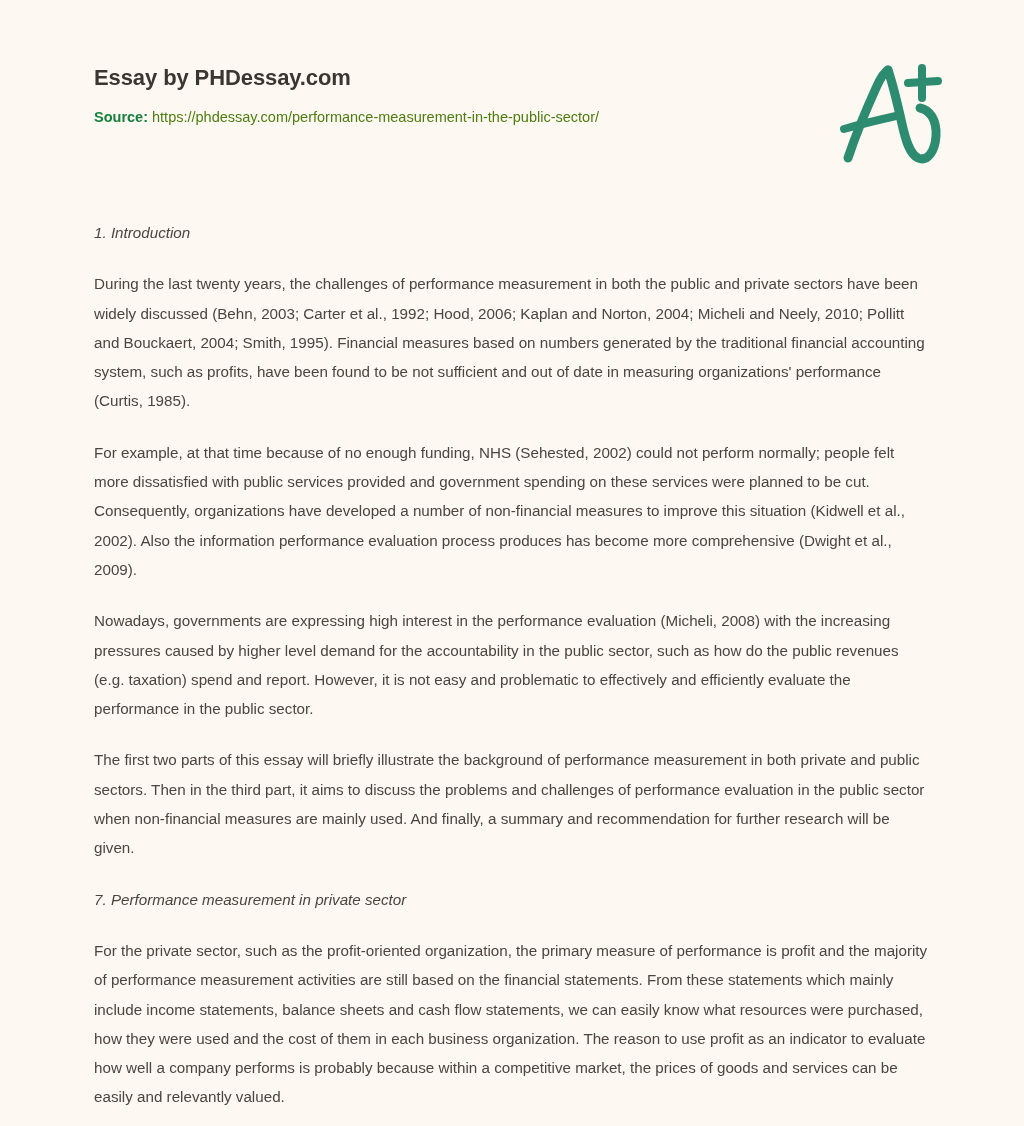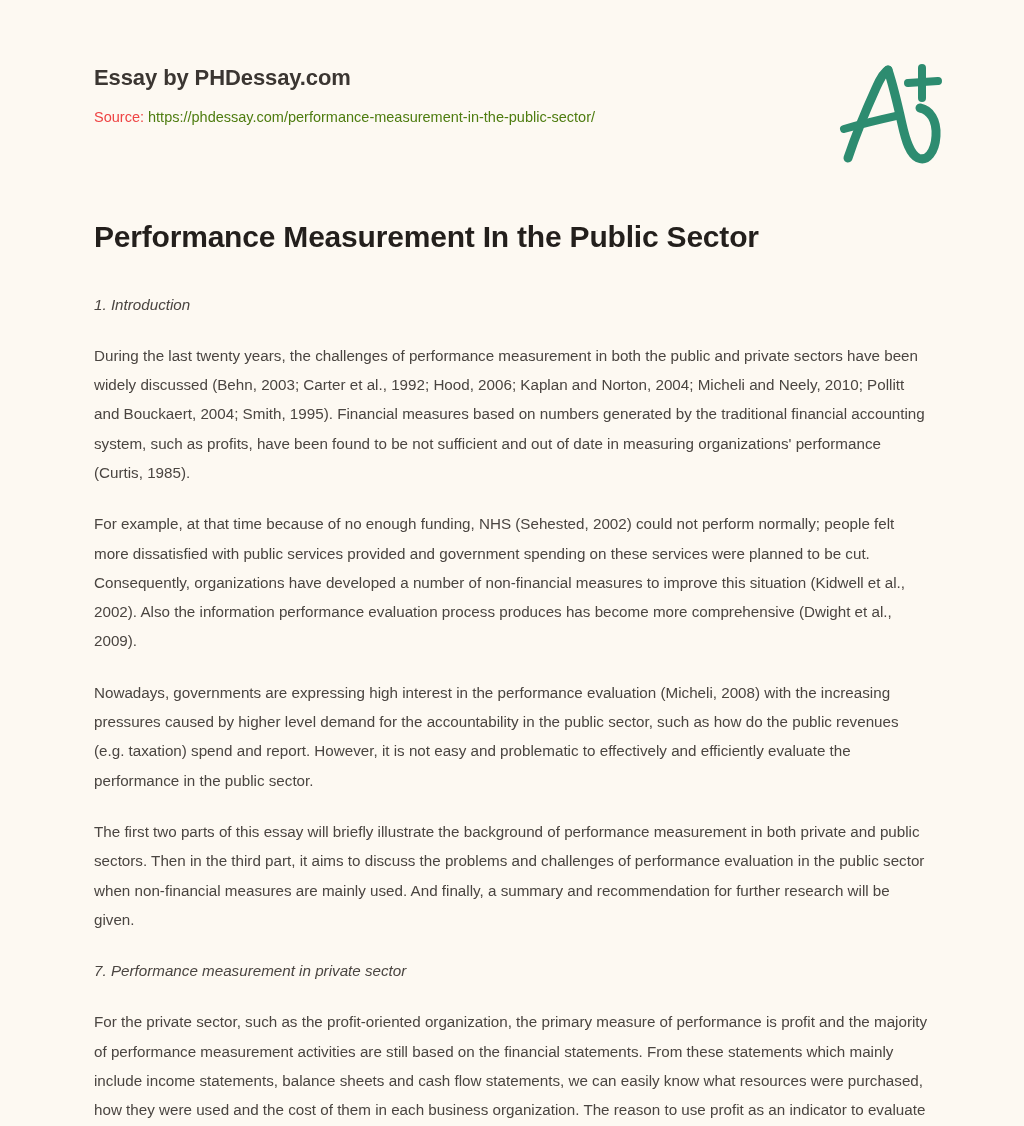--- a/index.html
+++ b/index.html
@@ -39,21 +39,22 @@
     margin: 0;
   }
   .source-line {
     margin-top: 14px;
     font-size: 14.5px;
     color: #8a8580;
     line-height: 1.4;
     white-space: nowrap;
   }
   .source-label {
-    color: #ef4444;
+    color: #15803d;
+    font-weight: bold;
   }
   .source-url {
     color: #4d7c0f;
     text-decoration: none;
   }
 
   
   .logo {
     position: absolute;
     right: 74px;
@@ -123,21 +124,20 @@
         <path d="M12 71 C26 67 46 62 64 58" stroke-width="8"></path>
 
         <path d="M90 10 L90 40" stroke-width="8"></path>
 
         <path d="M76 25 L106 23" stroke-width="8"></path>
       </g>
     </svg>
   </div>
 
   <div class="article">
-    <h1 class="article-title">Performance Measurement In the Public Sector</h1>
     <div id="blocks">
         <p class="section-heading">1. Introduction</p>
         <p class="para">During the last twenty years, the challenges of performance measurement in both the public and private sectors have been widely discussed (Behn, 2003; Carter et al., 1992; Hood, 2006; Kaplan and Norton, 2004; Micheli and Neely, 2010; Pollitt and Bouckaert, 2004; Smith, 1995). Financial measures based on numbers generated by the traditional financial accounting system, such as profits, have been found to be not sufficient and out of date in measuring organizations' performance (Curtis, 1985).</p>
         <p class="para">For example, at that time because of no enough funding, NHS (Sehested, 2002) could not perform normally; people felt more dissatisfied with public services provided and government spending on these services were planned to be cut. Consequently, organizations have developed a number of non-financial measures to improve this situation (Kidwell et al., 2002). Also the information performance evaluation process produces has become more comprehensive (Dwight et al., 2009).</p>
         <p class="para">Nowadays, governments are expressing high interest in the performance evaluation (Micheli, 2008) with the increasing pressures caused by higher level demand for the accountability in the public sector, such as how do the public revenues (e.g. taxation) spend and report. However, it is not easy and problematic to effectively and efficiently evaluate the performance in the public sector.</p>
         <p class="para">The first two parts of this essay will briefly illustrate the background of performance measurement in both private and public sectors. Then in the third part, it aims to discuss the problems and challenges of performance evaluation in the public sector when non-financial measures are mainly used. And finally, a summary and recommendation for further research will be given.</p>
         <p class="section-heading">7. Performance measurement in private sector</p>
         <p class="para">For the private sector, such as the profit-oriented organization, the primary measure of performance is profit and the majority of performance measurement activities are still based on the financial statements. From these statements which mainly include income statements, balance sheets and cash flow statements, we can easily know what resources were purchased, how they were used and the cost of them in each business organization. The reason to use profit as an indicator to evaluate how well a company performs is probably because within a competitive market, the prices of goods and services can be easily and relevantly valued.</p>
       </div>
   </div>

